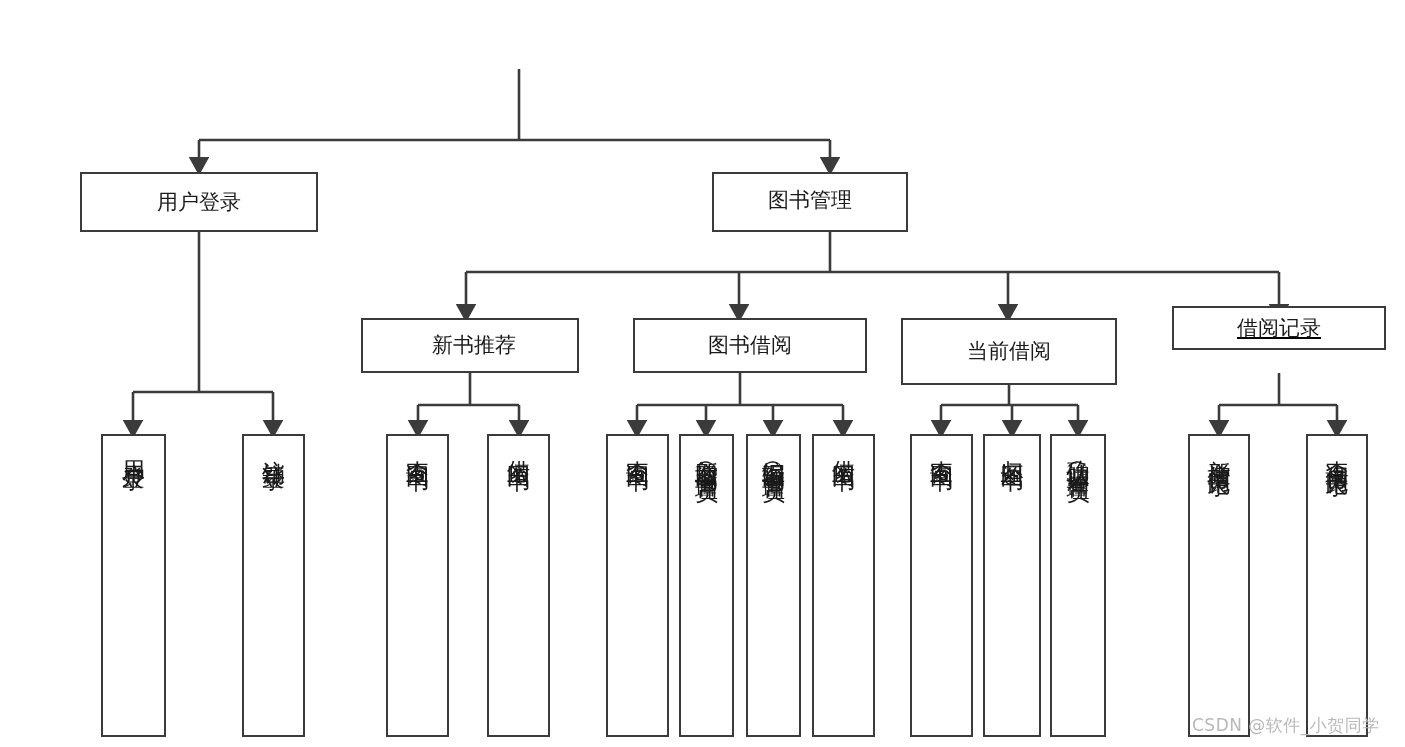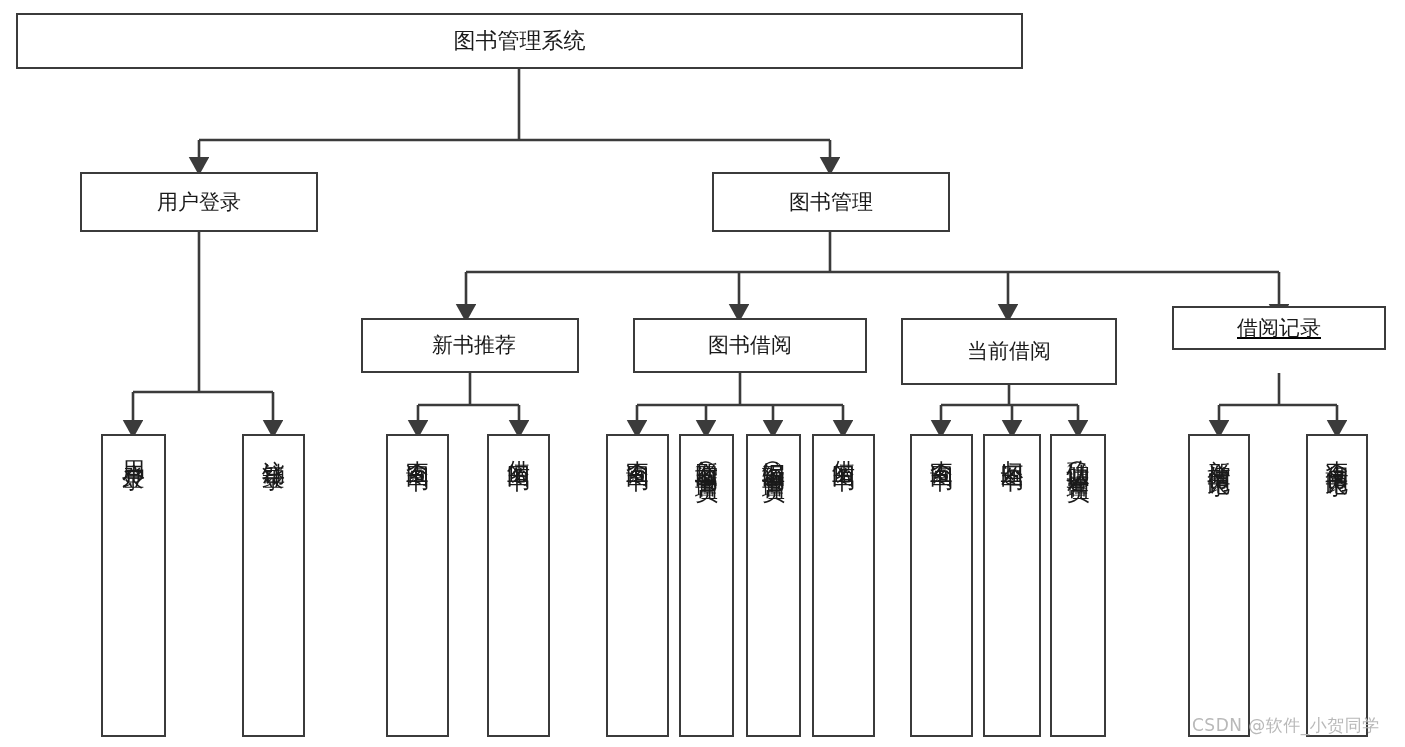--- a/index.html
+++ b/index.html
@@ -114,28 +114,25 @@
       <path d="M1012,405 L1012,426" marker-end="url(#arrow)"></path>
       <path d="M1078,405 L1078,426" marker-end="url(#arrow)"></path>
 
       <path d="M1279,373 L1279,405"></path>
       <path d="M1219,405 L1337,405"></path>
       <path d="M1219,405 L1219,426" marker-end="url(#arrow)"></path>
       <path d="M1337,405 L1337,426" marker-end="url(#arrow)"></path>
     </g>
   </svg>
 
-  <div class="node root horiz" style="left:16px; top:13px; width:1007px; height:56px;">
-    <span class="label">图书管理系统</span>
-  </div>
 
   <div class="node horiz" style="left:80px; top:172px; width:238px; height:60px;">
     <span class="label">用户登录</span>
   </div>
-  <div class="node horiz" style="left:712px; top:172px; width:238px; height:60px;">
+  <div class="node horiz" style="left:712px; top:172px; width:196px; height:60px;font-family:Liberation Mono, monospace;">
     <span class="label">图书管理</span>
   </div>
 
   <div class="node horiz" style="left:361px; top:318px; width:218px; height:55px;padding-left:8px;">
     <span class="label">新书推荐</span>
   </div>
   <div class="node horiz" style="left:633px; top:318px; width:234px; height:55px;">
     <span class="label">图书借阅</span>
   </div>
   <div class="node horiz" style="left:901px; top:318px; width:216px; height:67px;">

